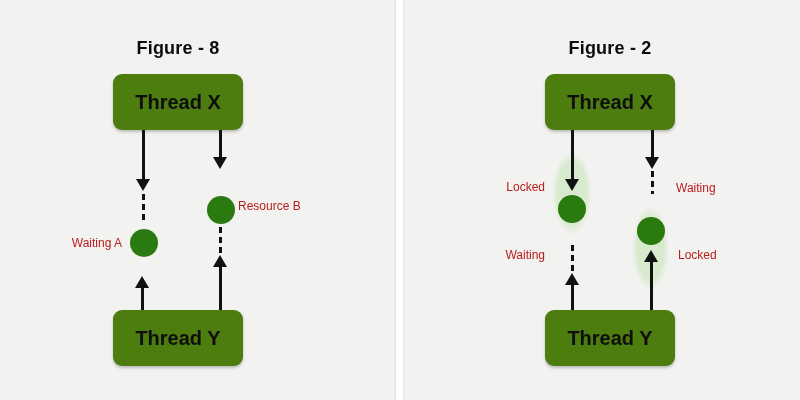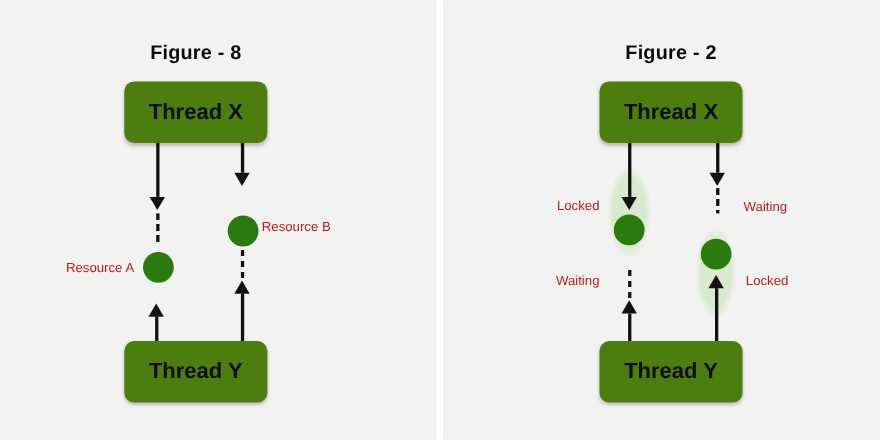--- a/index.html
+++ b/index.html
@@ -68,21 +68,21 @@
       <div class="vline" style="left:141.5px; top:130px; height:49px;"></div>
       <div class="head-down" style="left:136px; top:179px;"></div>
       <div class="vdash" style="left:141.5px; top:194px; height:26px;"></div>
     </div>
 
     <div class="arrow">
       <div class="vline" style="left:218.5px; top:130px; height:27px;"></div>
       <div class="head-down" style="left:213px; top:157px;"></div>
     </div>
 
-    <div class="lbl r" style="left:22px; top:233px; width:100px;">Resource A</div>
+    <div class="lbl r" style="left:22px; top:233px; width:100px;">Waiting A</div>
     <div class="dot" style="left:130px; top:229px;"></div>
 
     <div class="dot" style="left:207px; top:196px;"></div>
     <div class="lbl" style="left:238px; top:196px; width:100px;">Resource B</div>
 
     <div class="arrow">
       <div class="head-up" style="left:135px; top:276px;"></div>
       <div class="vline" style="left:140.5px; top:288px; height:22px;"></div>
     </div>
 

